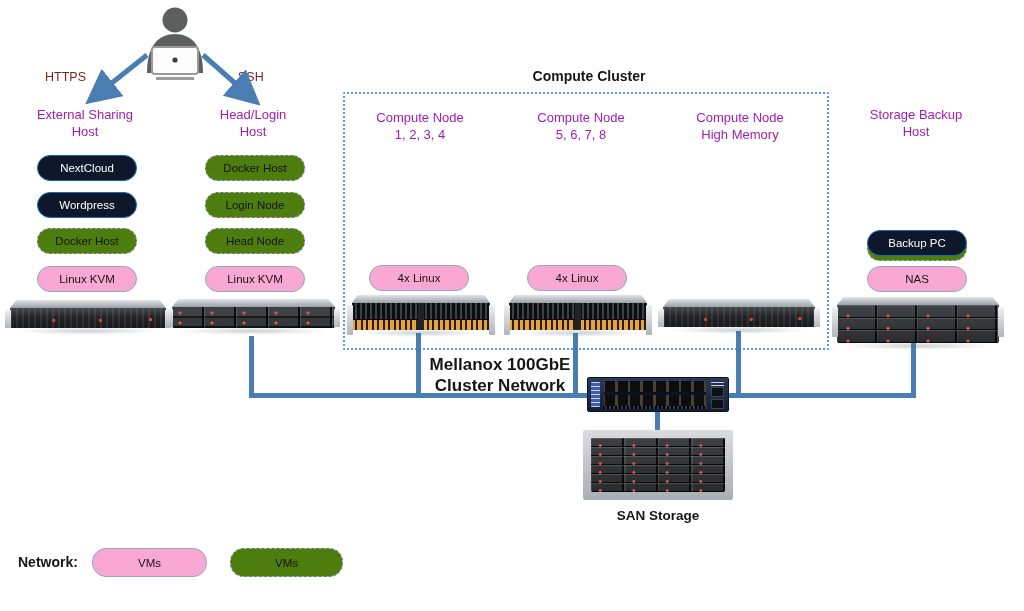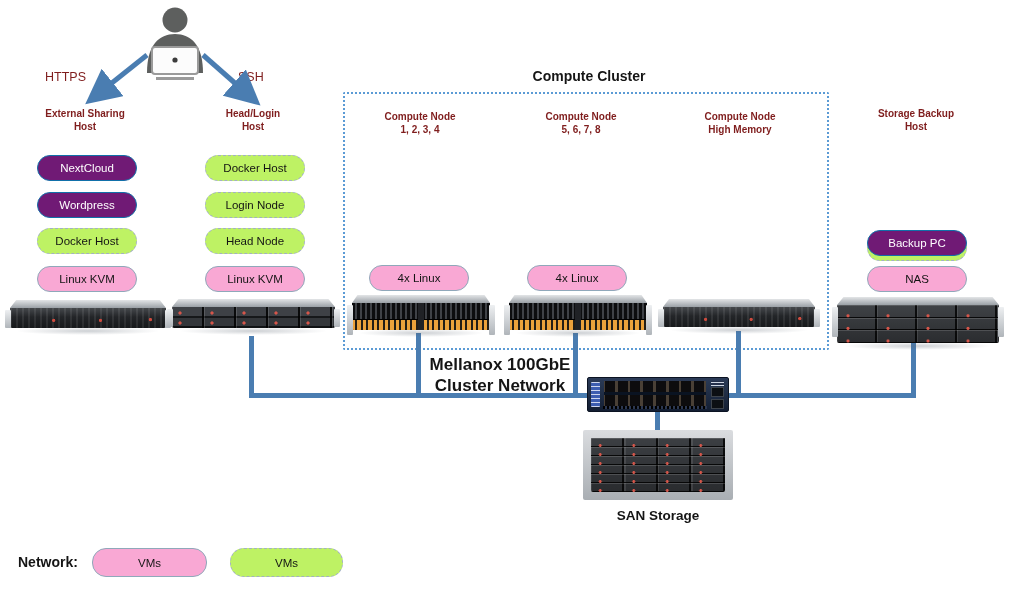--- a/index.html
+++ b/index.html
@@ -3,34 +3,34 @@
 <meta charset="utf-8">
 <style>
   html,body{margin:0;padding:0;background:#ffffff;}
   .canvas{
     position:relative;width:1024px;height:611px;background:#ffffff;overflow:hidden;
     font-family:"Liberation Sans","DejaVu Sans",sans-serif;color:#1b1b1b;
   }
   .abs{position:absolute;}
   
   .proto-lbl{font-size:12.5px;color:#7f1d1d;}
-  .col-title{font-size:10px;font-weight:bold;text-align:center;line-height:1.3;color:#7f1d1d;width:150px;}
+  .col-title{font-size:13px;font-weight:normal;text-align:center;line-height:1.3;color:#a21caf;width:150px;}
   .big-title{font-size:14px;font-weight:bold;text-align:center;color:#151515;}
   .net-lbl{font-size:17px;font-weight:bold;text-align:center;line-height:1.25;color:#151515;width:170px;}
   .san-lbl{font-size:13.5px;font-weight:bold;text-align:center;color:#151515;width:150px;}
   .legend-title{font-size:14px;font-weight:bold;color:#151515;}
   
   .pill{
     position:absolute;width:100px;height:26px;border-radius:13px;
     display:flex;align-items:center;justify-content:center;
     font-size:11.5px;color:#141414;box-sizing:border-box;z-index:3;
   }
   .pill.vm-solid{background:#f9a8d4;border:1.5px solid #8fa8ba;}
-  .pill.vm-dashed{background:#bef264;border:1.5px dashed #a3b1c2;}
-  .pill.container{background:#701a75;border:1.5px solid #1170a9;color:#ffffff;}
+  .pill.vm-dashed{background:#4d7c0f;border:1.5px dashed #a3b1c2;}
+  .pill.container{background:#0f172a;border:1.5px solid #1170a9;color:#ffffff;}
   .pill.ghost{z-index:2;}
   .legend-pill{position:absolute;height:29px;border-radius:14px;display:flex;align-items:center;justify-content:center;font-size:11.5px;box-sizing:border-box;}
   
   .cluster-box{border:2px dotted #5b9bd5;border-radius:2px;z-index:0;}
   
   .net{background:#4a7db1;z-index:1;}
   
   .srv{position:absolute;z-index:2;}
   .srv::after{content:'';position:absolute;left:4%;right:4%;bottom:-7px;height:8px;
     background:radial-gradient(ellipse at center,rgba(90,100,112,.30),transparent 70%);}

